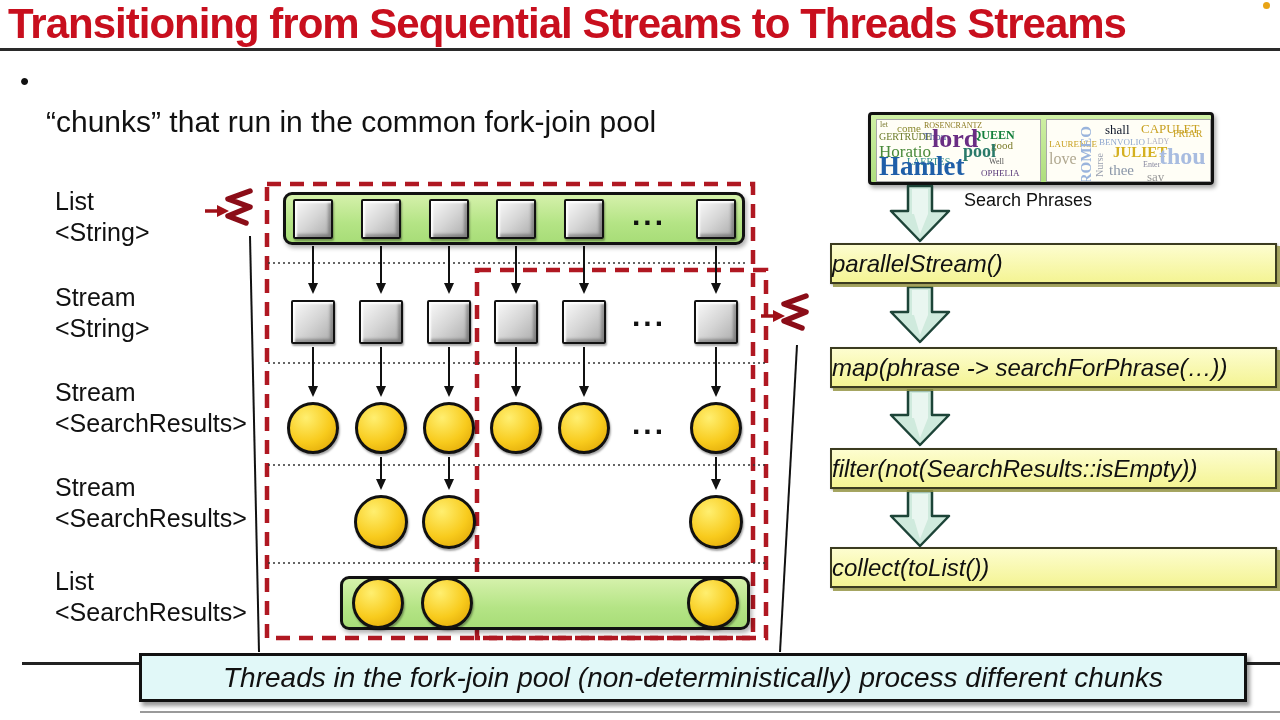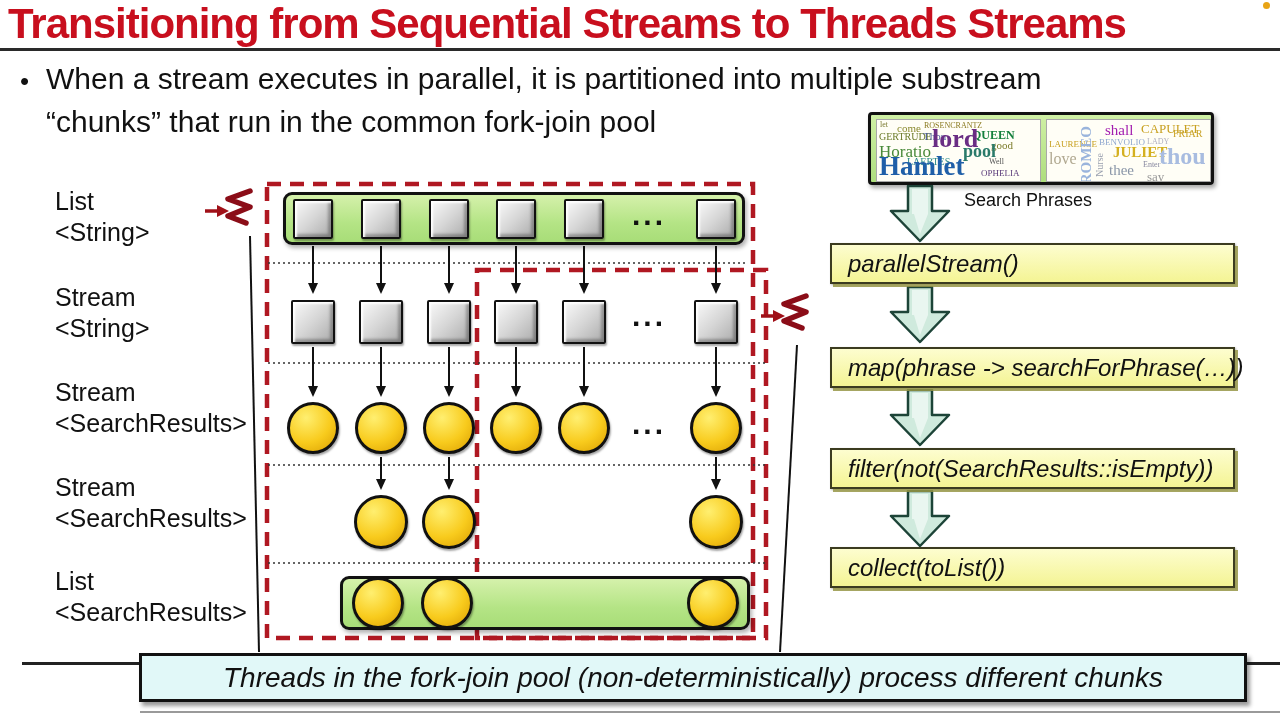--- a/index.html
+++ b/index.html
@@ -44,45 +44,44 @@
   .cloud-panel.c1{left:175px;}
   .cw{position:absolute;font-family:"Liberation Serif",serif;line-height:1;white-space:nowrap;}
   .cw.b{font-weight:bold;}
   .cw.v{writing-mode:vertical-rl;transform:rotate(180deg);}
 
   .search-label{position:absolute;left:964px;top:190px;font-size:18px;font-weight:normal;}
 
   .parrow{position:absolute;left:888px;width:64px;height:58px;}
   .p1{top:185px}.p2{top:286px}.p3{top:389px}.p4{top:490px}
 
-  .step-box{position:absolute;left:830px;width:405px;height:41px;box-sizing:border-box;
+  .step-box{position:absolute;left:830px;width:447px;height:41px;box-sizing:border-box;
             background:linear-gradient(180deg,#fdfdcf 0%,#f4f494 100%);
             border:2px solid #3c3c20;box-shadow:3px 3px 0 rgba(150,150,70,.85),1px 1px 2px rgba(0,0,0,.3);
-            font-style:italic;font-size:24px;line-height:37px;padding-left:16px;white-space:nowrap;}
+            font-style:italic;font-size:24px;line-height:37px;white-space:nowrap;}
   .s1{top:243px}.s2{top:347px}.s3{top:448px}.s4{top:547px}
 
   
   .caption-box{position:absolute;left:139px;top:653px;width:1108px;height:49px;box-sizing:border-box;
                background:#e1f8f8;border:3px solid #111;box-shadow:3px 4px 4px rgba(0,0,0,.4);
                text-align:center;font-style:italic;font-size:28px;line-height:44px;white-space:nowrap;}
   .stub-left{position:absolute;left:22px;top:662px;width:117px;height:3px;background:#222;}
   .stub-right{position:absolute;left:1247px;top:662px;width:33px;height:3px;background:#222;}
   .bottom-rule{position:absolute;left:140px;top:711px;width:1140px;height:2px;background:#9a9a9a;}
 </style>
 </head>
 <body>
 
 <div class="slide">
 
   <div class="title">Transitioning from Sequential Streams to Threads Streams</div>
   <div class="title-rule"></div>
   <div class="corner-dot"></div>
 
   <div class="bullet-marker">•</div>
-  <div class="bullet-line1">When a stream executes in parallel, it is partitioned into multiple substream</div>
   <div class="bullet-line2">“chunks” that run in the common fork-join pool</div>
 
   <div class="row-label" style="top:186px">
     <div>List</div>
     <div>&lt;String&gt;</div>
   </div>
   <div class="row-label" style="top:282px">
     <div>Stream</div>
     <div>&lt;String&gt;</div>
   </div>
@@ -184,21 +183,21 @@
         <span class="cw b" style="left: 55px; top: 6px; font-size: 26px; color: rgb(106, 45, 132);">lord</span>
         <span class="cw" style="left: 2px; top: 23px; font-size: 17px; color: rgb(74, 138, 58);">Horatio</span>
         <span class="cw" style="left: 114px; top: 20px; font-size: 11px; color: rgb(122, 122, 40);">good</span>
         <span class="cw b" style="left: 86px; top: 22px; font-size: 18px; color: rgb(42, 122, 106);">pool</span>
         <span class="cw" style="left: 30px; top: 37px; font-size: 10px; color: rgb(42, 138, 138);">LAERTES</span>
         <span class="cw" style="left: 112px; top: 38px; font-size: 8px; color: rgb(85, 85, 85);">Well</span>
         <span class="cw b" style="left: 2px; top: 33px; font-size: 27px; color: rgb(31, 95, 168);">Hamlet</span>
         <span class="cw" style="left: 104px; top: 49px; font-size: 9px; color: rgb(90, 58, 122);">OPHELIA</span>
       </div>
     <div class="cloud-panel c1" id="cloud-1">
-        <span class="cw" style="left: 58px; top: 3px; font-size: 15px; color: #a21caf;">shall</span>
+        <span class="cw" style="left: 58px; top: 3px; font-size: 13px; color: #0f172a;">shall</span>
         <span class="cw" style="left: 94px; top: 2px; font-size: 13px; color: rgb(200, 160, 32);">CAPULET</span>
         <span class="cw" style="left: 52px; top: 18px; font-size: 9px; color: rgb(144, 168, 208);">BENVOLIO</span>
         <span class="cw" style="left: 2px; top: 20px; font-size: 9px; color: rgb(200, 160, 32);">LAURENCE</span>
         <span class="cw b v" style="left: 32px; top: 6px; font-size: 15px; color: rgb(154, 180, 220);">ROMEO</span>
         <span class="cw b" style="left: 66px; top: 25px; font-size: 15px; color: rgb(212, 176, 32);">JULIET</span>
         <span class="cw" style="left: 2px; top: 31px; font-size: 16px; color: rgb(176, 168, 144);">love</span>
         <span class="cw b" style="left: 112px; top: 24px; font-size: 24px; color: rgb(168, 188, 224);">thou</span>
         <span class="cw" style="left: 62px; top: 43px; font-size: 15px; color: rgb(138, 150, 168);">thee</span>
         <span class="cw v" style="left: 48px; top: 33px; font-size: 10px; color: rgb(154, 160, 176);">Nurse</span>
         <span class="cw" style="left: 126px; top: 9px; font-size: 10px; color: rgb(200, 160, 32);">FRIAR</span>

